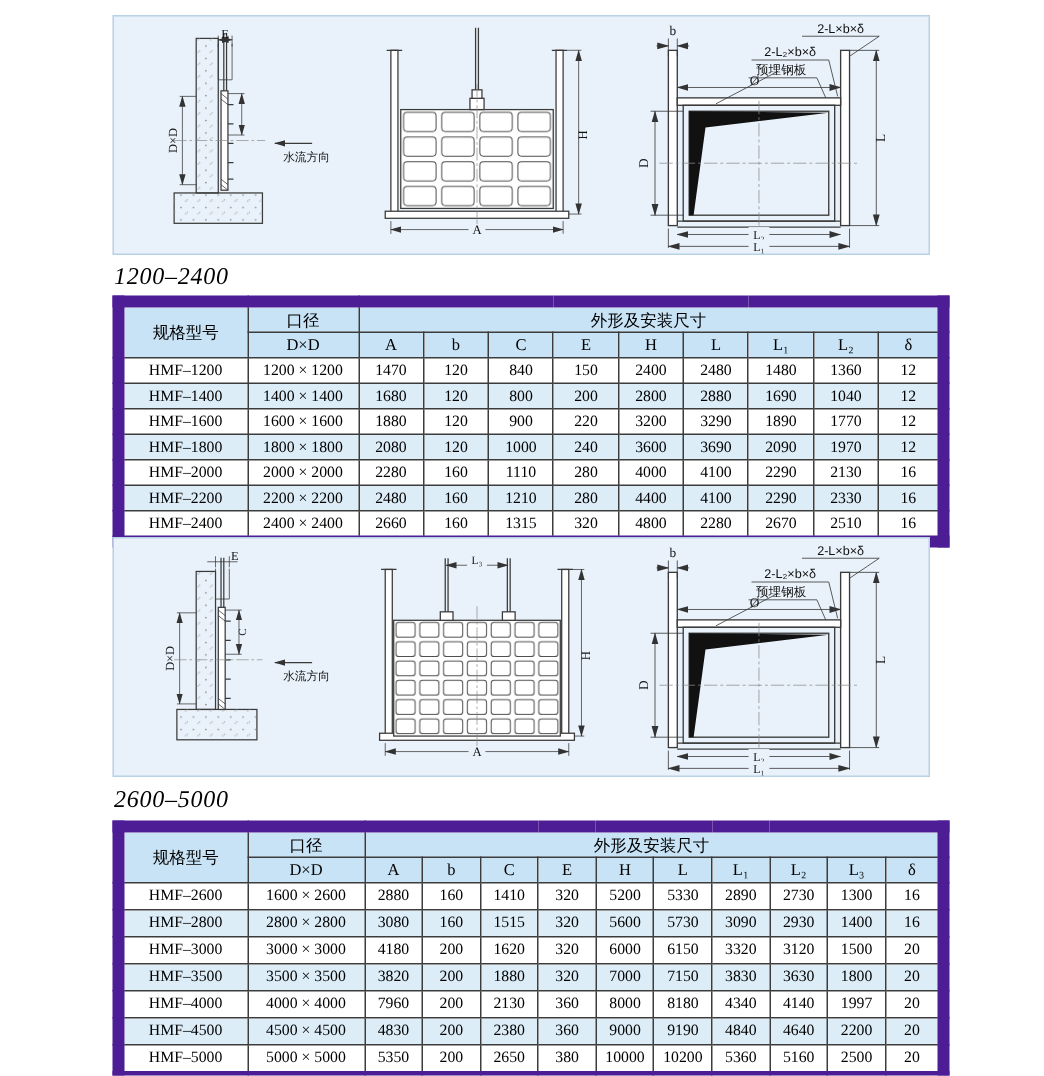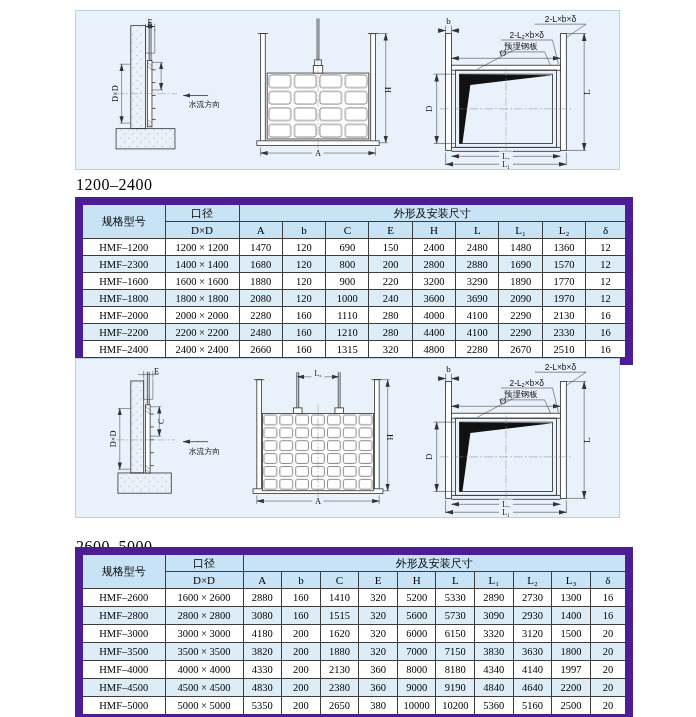--- a/index.html
+++ b/index.html
@@ -2,23 +2,23 @@
 <html><head>
 <meta charset="utf-8">
 <style>
   html,body{margin:0;padding:0;}
   body{width:696px;height:717px;position:relative;background:#ffffff;overflow:hidden;
        font-family:"Liberation Serif",serif;}
   .panel{position:absolute;left:75px;width:545px;height:160px;background:#e9f2fa;
          border:1px solid #b7d1e5;display:flex;align-items:center;gap:6px;padding-left:18px;box-sizing:border-box;}
   #panel1{top:10px}
   #panel2{top:358px}
-  .sec-title{position:absolute;left:76px;font-size:16px;color:#000;letter-spacing:.5px;}
+  .sec-title{position:absolute;left:76px;font-size:16px;color:#000;letter-spacing:.5px;font-style:italic;}
   #title1{top:176px}
-  #title2{top:538px}
+  #title2{top:525px}
   .spec-table{position:absolute;left:75px;border-collapse:collapse;table-layout:fixed;width:550px;
               font-size:10.5px;color:#000;border:8px solid #4c1d95;}
   #table1{top:197px}
   #table2{top:547px}
   .spec-table th,.spec-table td{border:1px solid #3c3c3c;text-align:center;vertical-align:middle;
               padding:0;font-weight:normal;overflow:hidden;white-space:nowrap;}
   .spec-table thead th{background:#c8e3f5;height:16px;font-size:11px;}
   .spec-table tbody td{height:16px;background:#ffffff;}
   #table2 tbody td{height:17px;}
   .spec-table tbody tr:nth-child(even) td{background:#dcedf8;}
@@ -220,39 +220,39 @@
         <th>L₂</th>
         <th>δ</th>
       </tr>
     </thead>
     <tbody>
       <tr>
         <td>HMF–1200</td>
         <td>1200 × 1200</td>
         <td>1470</td>
         <td>120</td>
-        <td>690</td>
+        <td>840</td>
         <td>150</td>
         <td>2400</td>
         <td>2480</td>
         <td>1480</td>
         <td>1360</td>
         <td>12</td>
       </tr>
       <tr>
-        <td>HMF–2300</td>
+        <td>HMF–1400</td>
         <td>1400 × 1400</td>
         <td>1680</td>
         <td>120</td>
         <td>800</td>
         <td>200</td>
         <td>2800</td>
         <td>2880</td>
         <td>1690</td>
-        <td>1570</td>
+        <td>1040</td>
         <td>12</td>
       </tr>
       <tr>
         <td>HMF–1600</td>
         <td>1600 × 1600</td>
         <td>1880</td>
         <td>120</td>
         <td>900</td>
         <td>220</td>
         <td>3200</td>
@@ -564,21 +564,21 @@
         <td>7000</td>
         <td>7150</td>
         <td>3830</td>
         <td>3630</td>
         <td>1800</td>
         <td>20</td>
       </tr>
       <tr>
         <td>HMF–4000</td>
         <td>4000 × 4000</td>
-        <td>4330</td>
+        <td>7960</td>
         <td>200</td>
         <td>2130</td>
         <td>360</td>
         <td>8000</td>
         <td>8180</td>
         <td>4340</td>
         <td>4140</td>
         <td>1997</td>
         <td>20</td>
       </tr>

